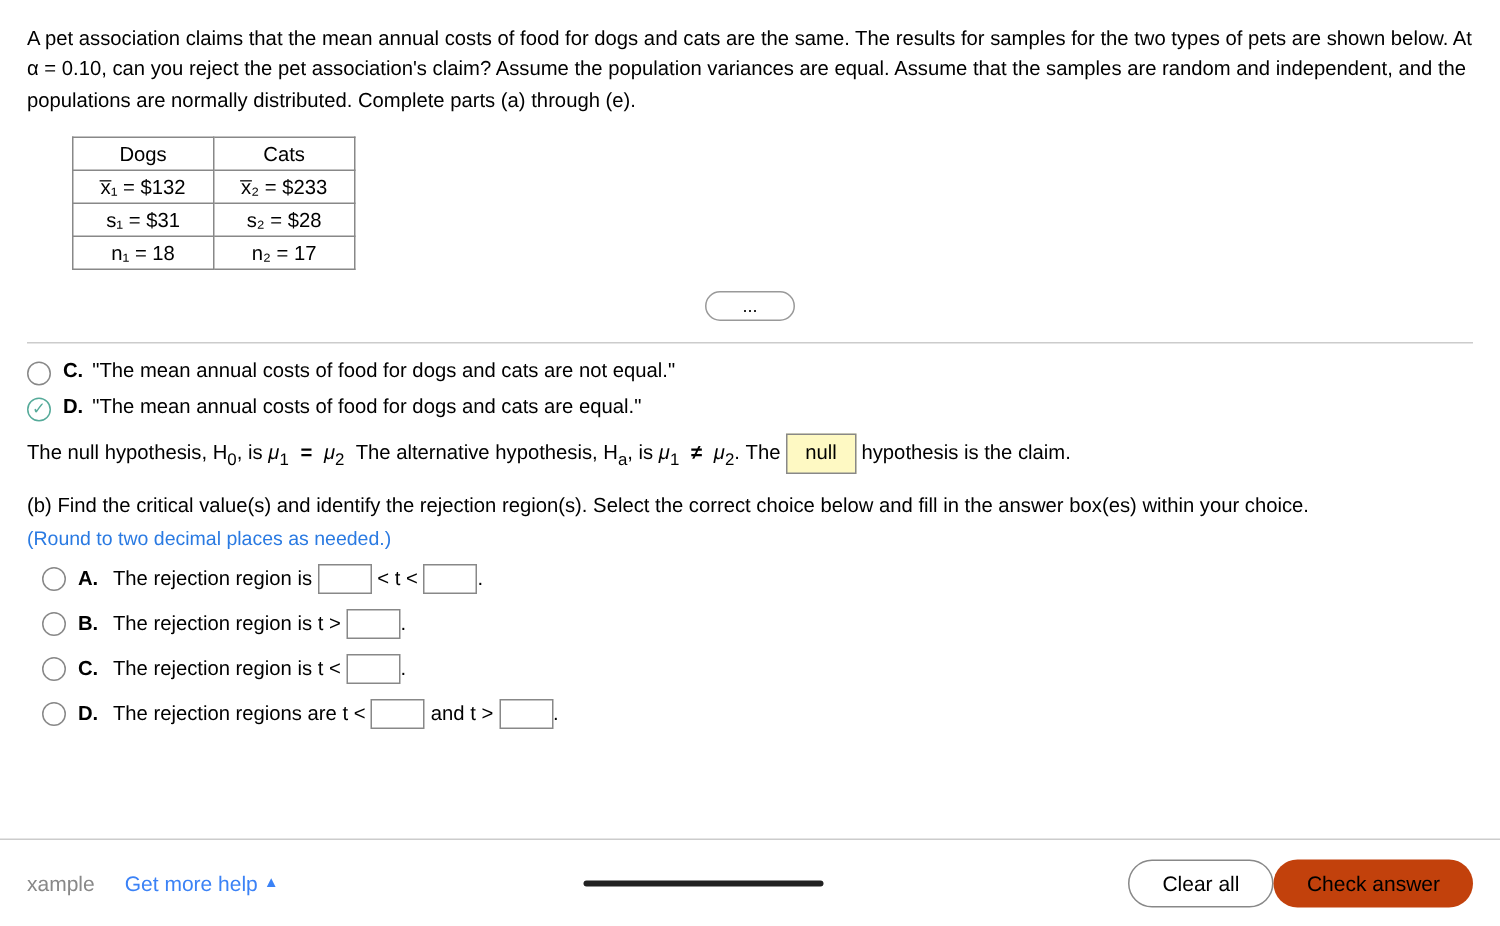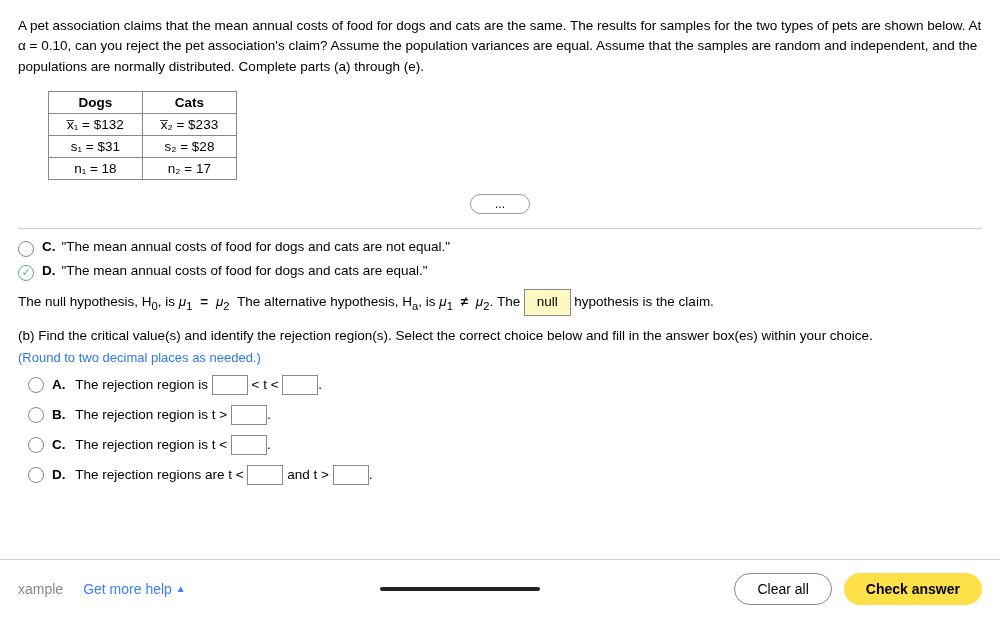--- a/index.html
+++ b/index.html
@@ -28,21 +28,21 @@
       border-collapse: collapse;
       margin: 10px 0 14px 30px;
       font-size: 13.5px;
     }
     .data-table th, .data-table td {
       border: 1px solid #888;
       padding: 3px 18px;
       text-align: center;
     }
     .data-table th {
-      font-weight: bold;
+      font-weight: normal;
       background: #fff;
     }
     .expand-btn {
       display: block;
       margin: 0 auto 8px auto;
       background: #fff;
       border: 1px solid #999;
       border-radius: 12px;
       padding: 2px 10px;
       font-size: 12px;
@@ -177,40 +177,39 @@
     }
     .footer-progress {
       width: 160px;
       height: 4px;
       background: #222;
       border-radius: 2px;
     }
     .footer-right {
       display: flex;
       align-items: center;
-      gap: 12px;
     }
     .clear-all-btn {
       background: #fff;
       border: 1.5px solid #888;
       border-radius: 20px;
       padding: 7px 22px;
       font-size: 14px;
       cursor: pointer;
       color: #000;
     }
     .check-answer-btn {
-      background: #fde047;
+      background: #c2410c;
       border: none;
       border-radius: 20px;
       padding: 8px 22px;
       font-size: 14px;
       cursor: pointer;
       color: #000;
-      font-weight: 700;
+      font-weight: 400;
     }
     .mu-sym { font-style: italic; }
     .eq-sym { margin: 0 4px; font-weight: bold; }
     .neq-sym { margin: 0 4px; font-weight: bold; }
   </style>
 </head>
 <body>
 
 <div class="main-content">
 

